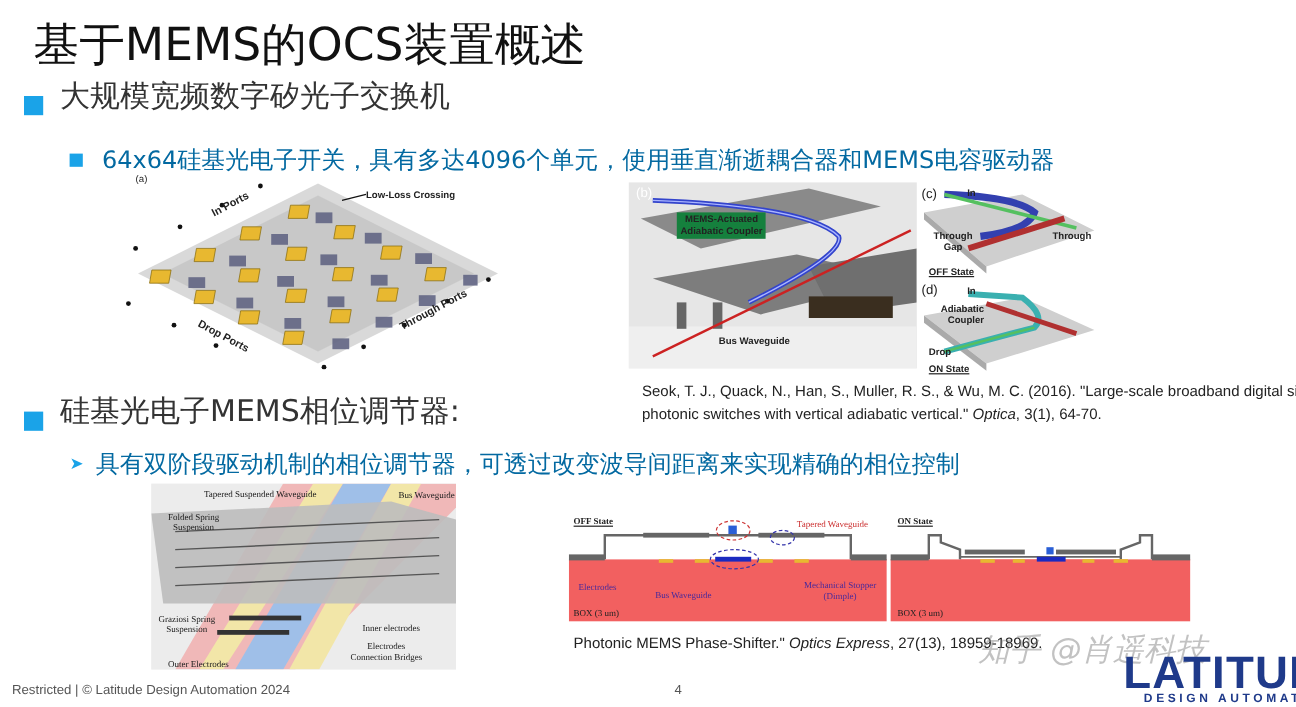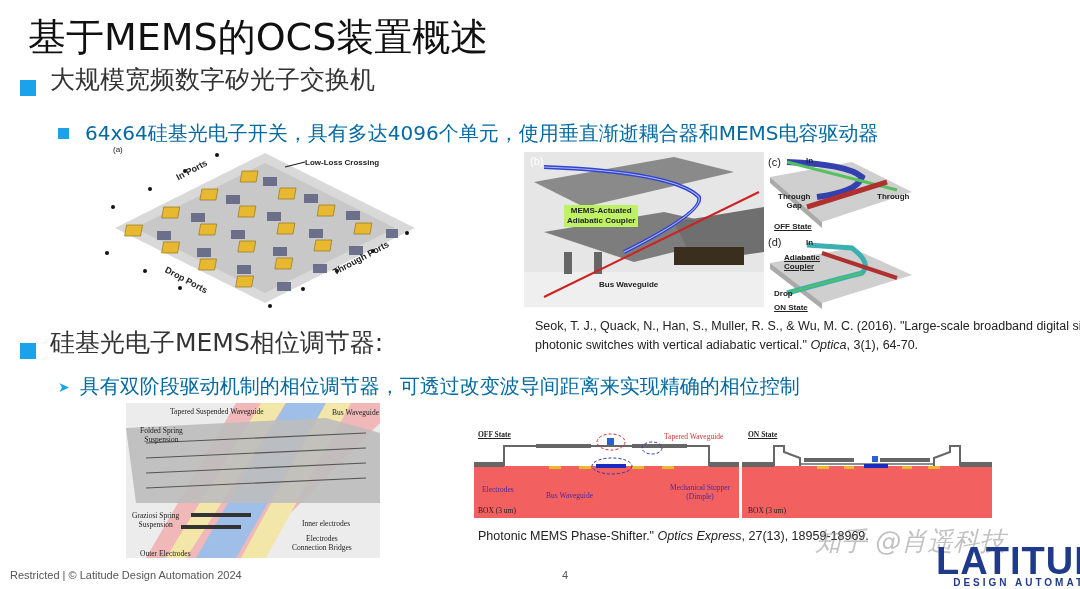--- a/index.html
+++ b/index.html
@@ -114,21 +114,21 @@
     <polygon points="20,80 140,60 230,80 110,110" fill="#7d7d7d"></polygon>
     <polygon points="150,70 240,55 240,100 170,110" fill="#6f6f6f"></polygon>
     <rect x="40" y="100" width="8" height="22" fill="#666"></rect>
     <rect x="70" y="100" width="8" height="22" fill="#666"></rect>
     <rect x="150" y="95" width="70" height="18" fill="#3a2e1f"></rect>
     <path d="M20,15 Q150,20 175,45 Q180,60 100,100" stroke="#3344cc" stroke-width="4" fill="none"></path>
     <path d="M20,15 Q150,20 175,45 Q180,60 100,100" stroke="#aab5ff" stroke-width="1.2" fill="none"></path>
     <line x1="20" y1="145" x2="235" y2="40" stroke="#cc2222" stroke-width="2"></line>
   </svg>
   <span class="abs fig-label" style="left:6px; top:3px; color:#fff; font-size:11px; font-weight:normal;">(b)</span>
-  <div class="abs fig-label" style="left:40px; top:53px; background:#bef264; padding:1px 3px; text-align:center; font-size:8px; line-height:10px;">
+  <div class="abs fig-label" style="left:40px; top:25px; background:#15803d; padding:1px 3px; text-align:center; font-size:8px; line-height:10px;">
     <div>MEMS-Actuated</div>
     <div>Adiabatic Coupler</div>
   </div>
   <span class="abs fig-label" style="left:75px; top:128px; font-size:8px;">Bus Waveguide</span>
 </div>
 
 <div class="abs" style="left:762px; top:152px; width:160px; height:78px;">
   <svg width="160" height="78" viewBox="0 0 160 78">
     <polygon points="8,25 90,10 150,40 60,70" fill="#cfcfcf"></polygon>
     <polygon points="8,25 60,70 60,76 8,31" fill="#aaa"></polygon>
@@ -149,21 +149,21 @@
 <div class="abs" style="left:762px; top:233px; width:160px; height:78px;">
   <svg width="160" height="78" viewBox="0 0 160 78">
     <polygon points="8,30 90,15 150,42 60,70" fill="#cfcfcf"></polygon>
     <polygon points="8,30 60,70 60,76 8,36" fill="#aaa"></polygon>
     <path d="M25,60 Q80,45 100,40 Q110,30 90,15 L45,12" stroke="#3ab0b0" stroke-width="5" fill="none"></path>
     <path d="M25,60 Q80,45 100,40" stroke="#55c060" stroke-width="2" fill="none"></path>
     <line x1="60" y1="20" x2="135" y2="45" stroke="#b03030" stroke-width="4"></line>
   </svg>
   <span class="abs fig-label" style="left:6px; top:3px; font-size:11px; font-weight:normal;">(d)</span>
   <span class="abs fig-label" style="left:44px; top:5px;">In</span>
-  <div class="abs fig-label" style="left:22px; top:20px; text-align:left; line-height:9px;text-decoration:underline;">
+  <div class="abs fig-label" style="left:22px; top:20px; text-align:right; line-height:9px;">
     <div>Adiabatic</div>
     <div>Coupler</div>
   </div>
   <span class="abs fig-label" style="left:12px; top:56px;">Drop</span>
   <span class="abs fig-label" style="left:12px; top:70px; text-decoration:underline;">ON State</span>
 </div>
 
 <div class="abs cite" style="left:535px; top:317px; white-space:nowrap;">
   <div>Seok, T. J., Quack, N., Han, S., Muller, R. S., &amp; Wu, M. C. (2016). "Large-scale broadband digital silicon</div>
   <div><span>photonic switches with vertical adiabatic vertical." </span><i>Optica</i><span>, 3(1), 64-70.</span></div>

